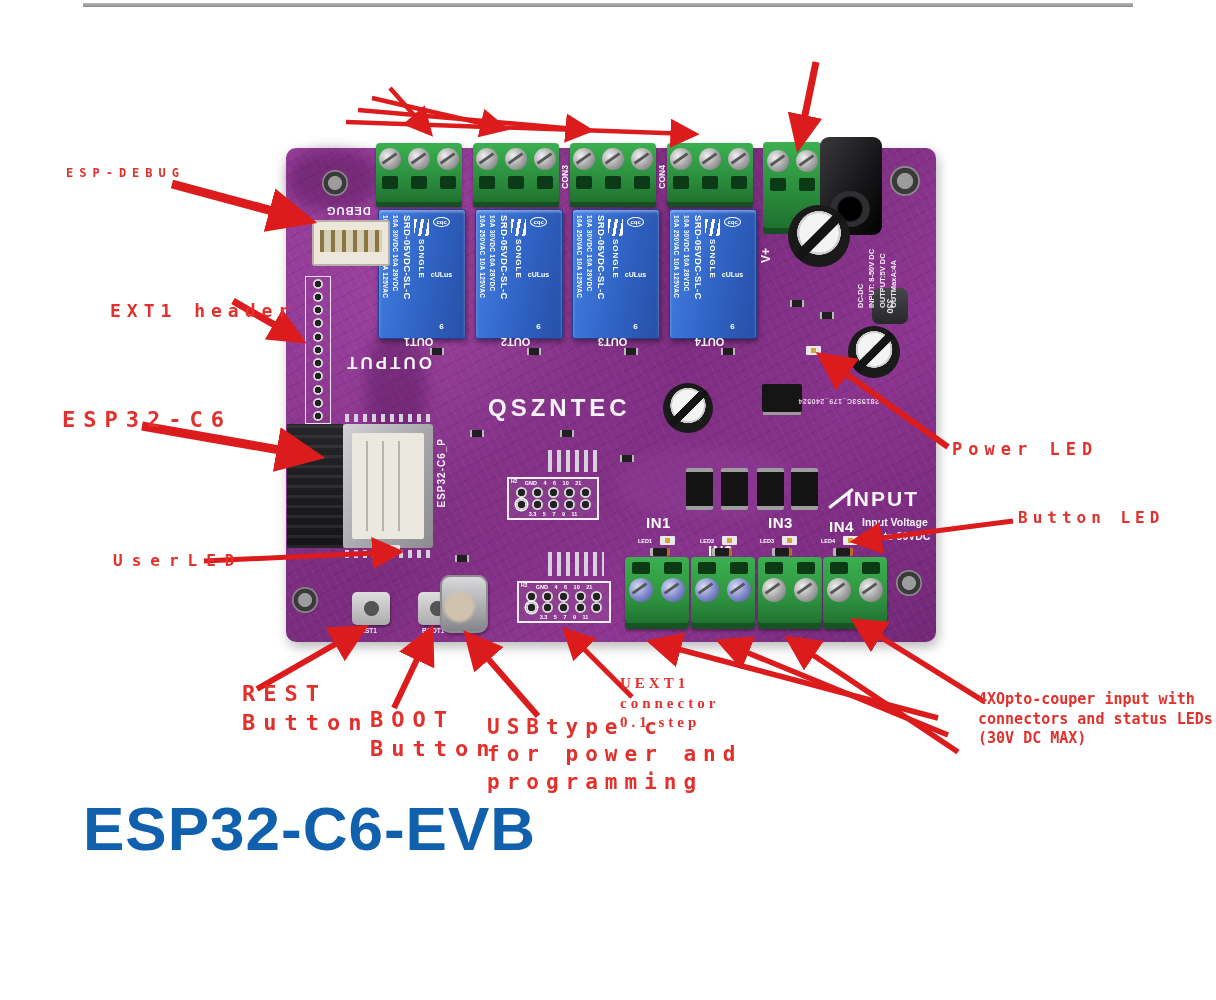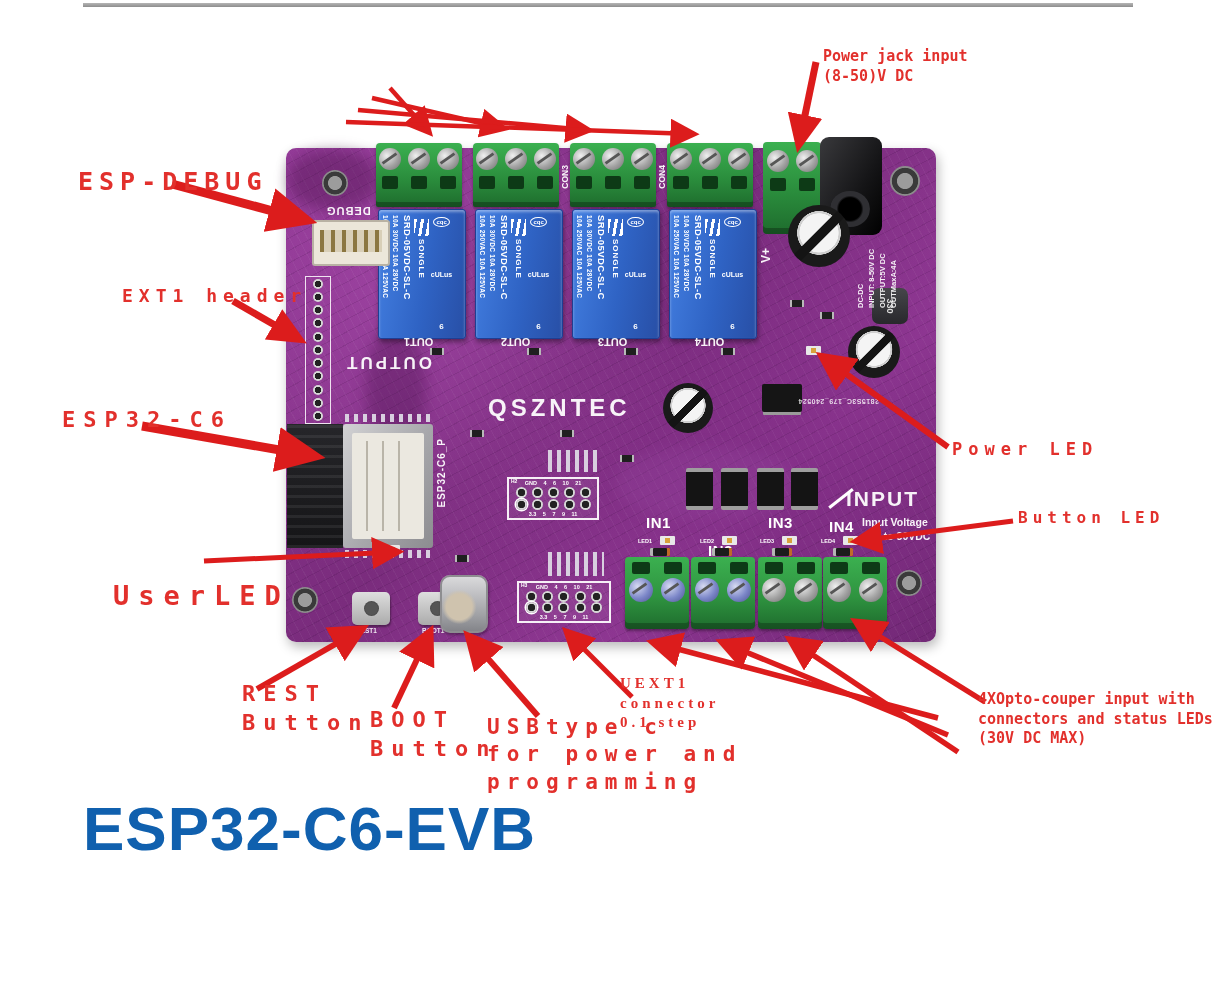--- a/index.html
+++ b/index.html
@@ -496,26 +496,24 @@
     <line x1="538" y1="716" x2="470" y2="638" stroke="#dc1c1c" stroke-width="6" marker-end="url(#ah)"></line>
     <line x1="632" y1="697" x2="568" y2="633" stroke="#dc1c1c" stroke-width="5" marker-end="url(#ah)"></line>
     <line x1="948" y1="447" x2="824" y2="358" stroke="#dc1c1c" stroke-width="6" marker-end="url(#ah)"></line>
     <line x1="1013" y1="521" x2="858" y2="541" stroke="#dc1c1c" stroke-width="5" marker-end="url(#ah)"></line>
     <line x1="938" y1="718" x2="655" y2="643" stroke="#dc1c1c" stroke-width="5.5" marker-end="url(#ah)"></line>
     <line x1="948" y1="735" x2="724" y2="643" stroke="#dc1c1c" stroke-width="5.5" marker-end="url(#ah)"></line>
     <line x1="958" y1="752" x2="792" y2="641" stroke="#dc1c1c" stroke-width="5.5" marker-end="url(#ah)"></line>
     <line x1="985" y1="702" x2="858" y2="623" stroke="#dc1c1c" stroke-width="5.5" marker-end="url(#ah)"></line>
   </svg>
 
-  <div class="ann" style="left:823px;top:47px;font-size:15px;">Power jack input
-(8-50)V DC</div>
-  <div class="ann" style="left:78px;top:166px;font-size:25px;letter-spacing:6px;">ESP-DEBUG</div>
-  <div class="ann" style="left:110px;top:284px;font-size:18px;letter-spacing:6px;margin-left:12px;">EXT1 header</div>
+  <div class="ann" style="left:66px;top:166px;font-size:12px;letter-spacing:6px;">ESP-DEBUG</div>
+  <div class="ann" style="left:110px;top:299px;font-size:18px;letter-spacing:6px;">EXT1 header</div>
   <div class="ann" style="left:62px;top:406px;font-size:22px;letter-spacing:8px;">ESP32-C6</div>
-  <div class="ann" style="left:113px;top:551px;font-size:27px;letter-spacing:9px;margin-top:27px;">UserLED</div>
+  <div class="ann" style="left:113px;top:551px;font-size:16px;letter-spacing:9px;">UserLED</div>
   <div class="ann" style="left:242px;top:680px;font-size:22px;letter-spacing:8px;">REST
 Button</div>
   <div class="ann" style="left:370px;top:706px;font-size:22px;letter-spacing:8px;">BOOT
 Button</div>
   <div class="ann" style="left:487px;top:714px;font-size:21px;letter-spacing:7px;">USBtype c
 for power and
 programming</div>
   <div class="ann" style="left:620px;top:674px;font-size:15px;letter-spacing:4px;font-family:Liberation Serif, serif;">UEXT1
 connector
 0.1 step</div>

